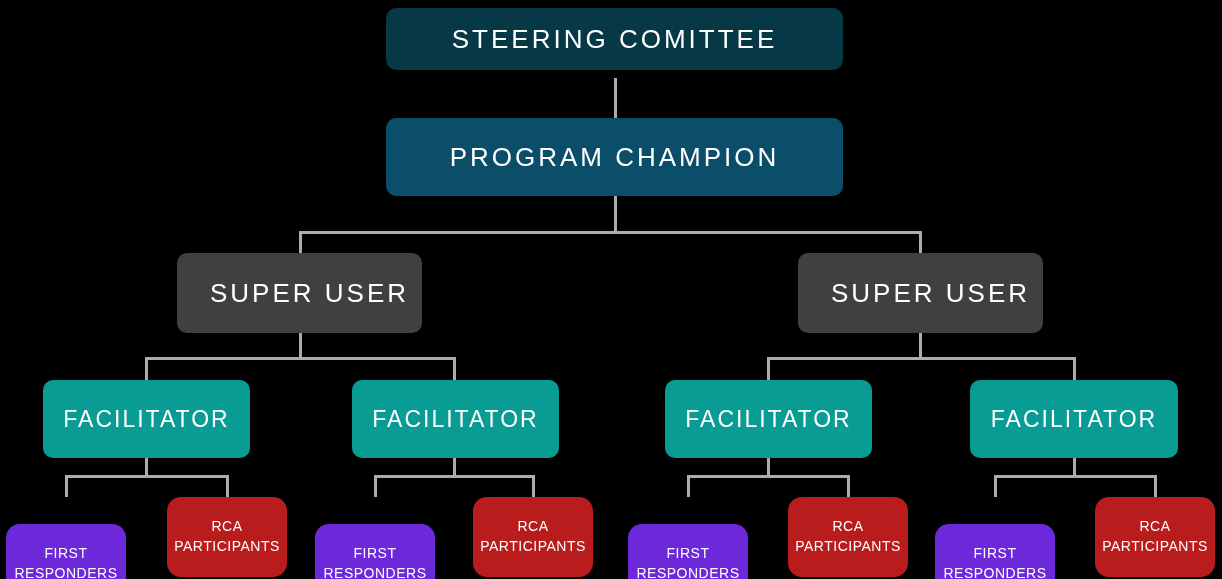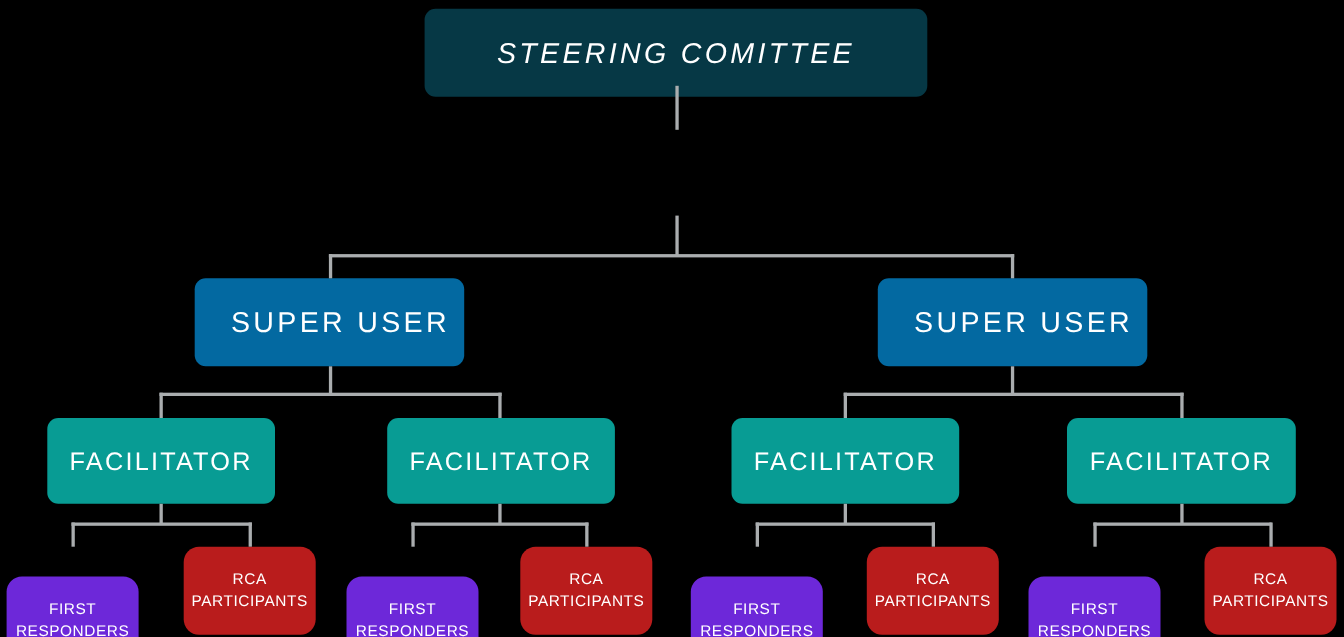--- a/index.html
+++ b/index.html
@@ -21,21 +21,21 @@
     align-items: center;
     justify-content: center;
     text-align: center;
     color: #ffffff;
     border-radius: 10px;
     box-sizing: border-box;
     white-space: nowrap;
   }
   .l1 { background: #063845; font-size: 26px; letter-spacing: 3px; font-weight: 400; }
   .l2 { background: #0b4e6a; font-size: 26px; letter-spacing: 3px; font-weight: 400; }
-  .l3 { background: #0369a1; font-size: 26px; letter-spacing: 3px; font-weight: 400; padding-left: 20px; }
+  .l3 { background: #404040; font-size: 26px; letter-spacing: 3px; font-weight: 400; padding-left: 20px; }
   .l4 { background: #089c94; font-size: 23px; letter-spacing: 2px; font-weight: 400; text-align: center; }
   .l5 {
     font-size: 14px;
     letter-spacing: 0.5px;
     border-radius: 14px;
     line-height: 1.4;
     padding: 0 4px;
     white-space: normal;
     font-weight: 400;
   }
@@ -46,22 +46,23 @@
     background: #aaadaf;
   }
   .v { width: 3px; }
   .h { height: 3px; }
 </style>
 </head>
 <body>
 
 <div class="stage">
 
-  <div class="node l1" style="left:386px; top:8px; width:457px; height:80px;font-style:italic;">STEERING COMITTEE</div>
+  <div class="node l1" style="left:386px; top:8px; width:457px; height:62px;">STEERING COMITTEE</div>
 
+  <div class="node l2" style="left:386px; top:118px; width:457px; height:78px;">PROGRAM CHAMPION</div>
 
   <div class="node l3" style="left:177px; top:253px; width:245px; height:80px;">SUPER USER</div>
   <div class="node l3" style="left:798px; top:253px; width:245px; height:80px;">SUPER USER</div>
 
   <div class="node l4" style="left:43px; top:380px; width:207px; height:78px;">FACILITATOR</div>
   <div class="node l4" style="left:352px; top:380px; width:207px; height:78px;">FACILITATOR</div>
   <div class="node l4" style="left:665px; top:380px; width:207px; height:78px;">FACILITATOR</div>
   <div class="node l4" style="left:970px; top:380px; width:208px; height:78px;">FACILITATOR</div>
 
   <div class="node l5 fr" style="left:6px; top:497px; width:120px; height:80px;">FIRST RESPONDERS</div>

